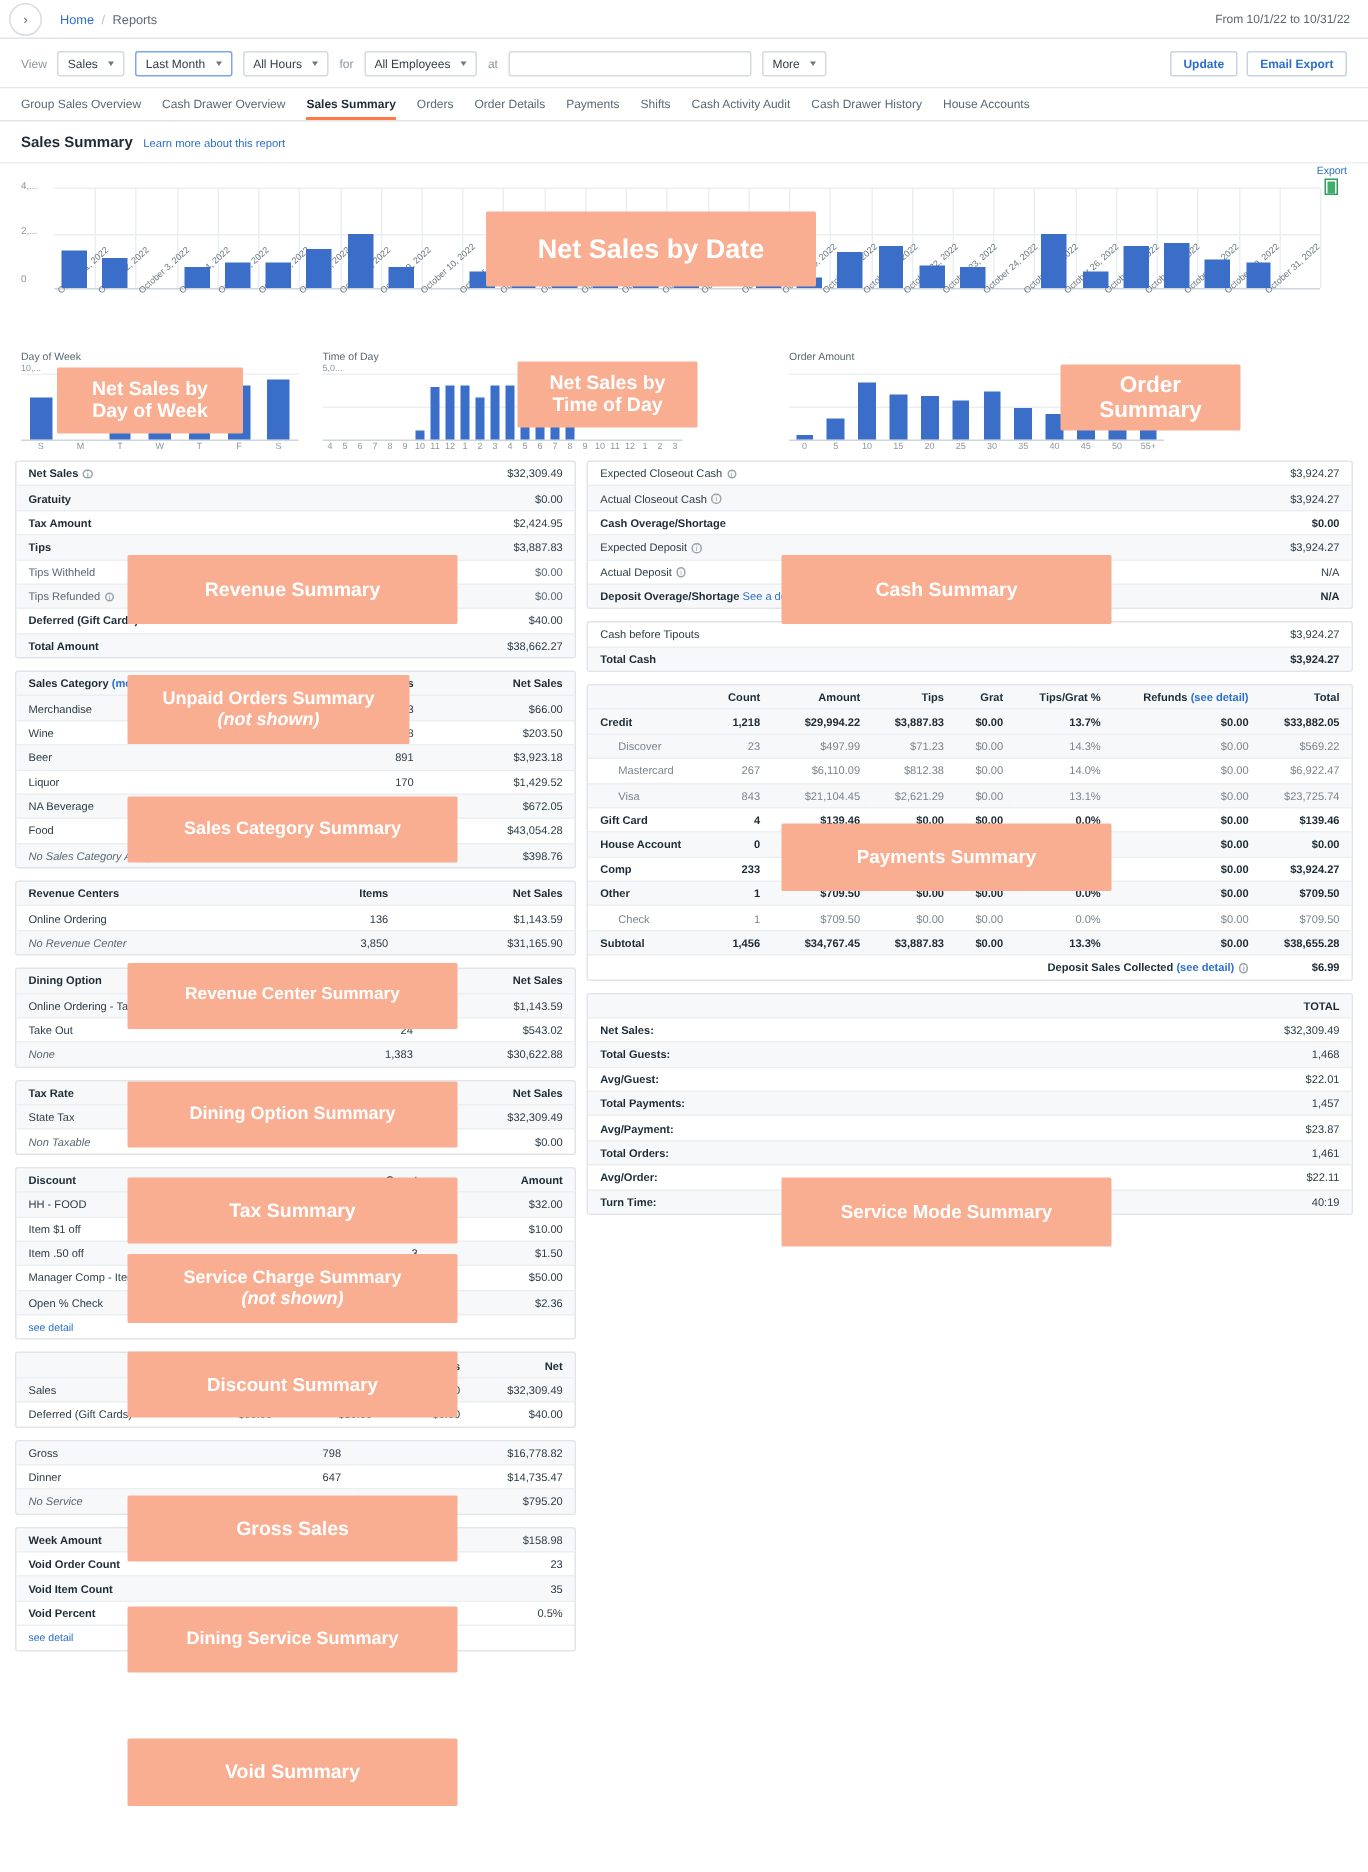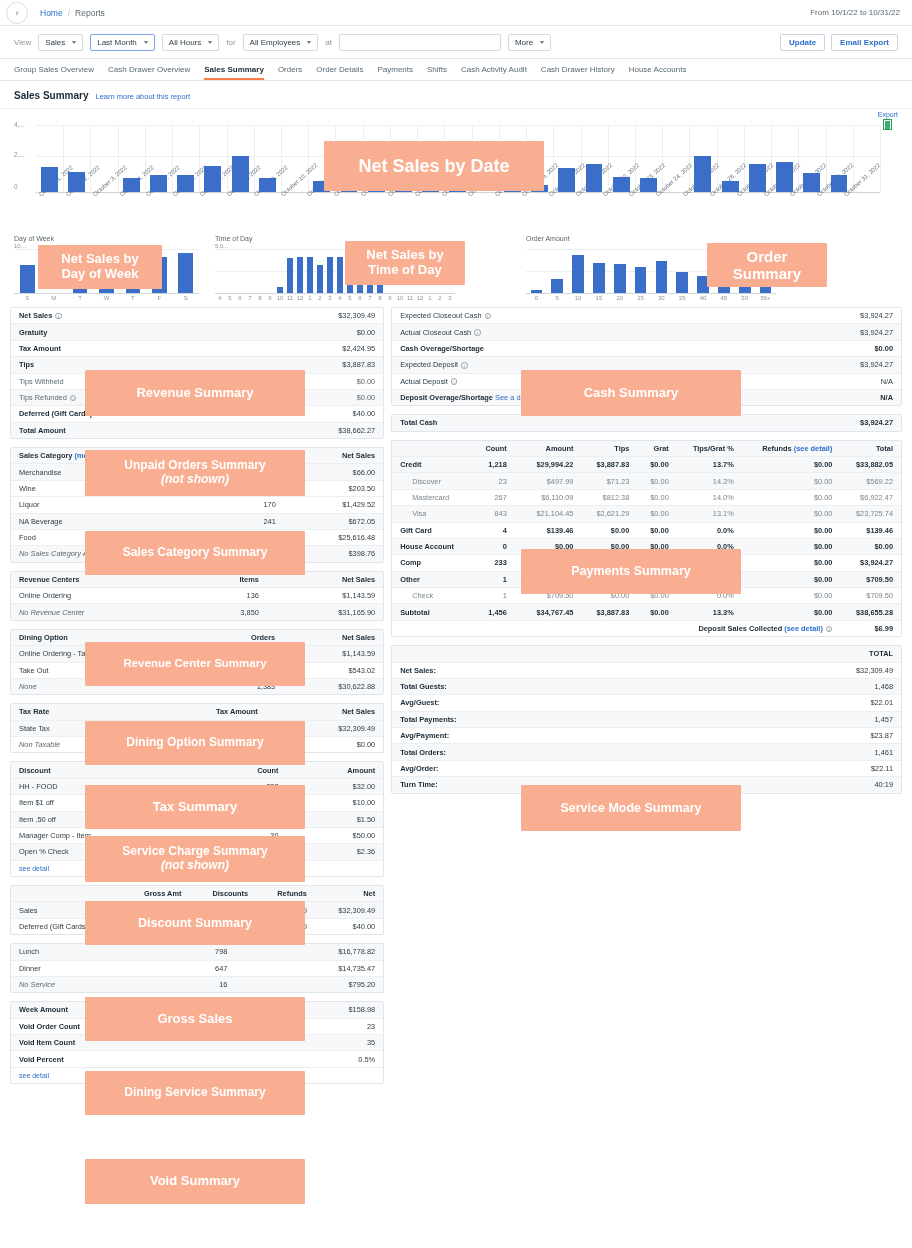--- a/index.html
+++ b/index.html
@@ -644,34 +644,39 @@
             <tr class="alt">
               <td class="">Merchandise</td>
               <td class="">3</td>
               <td class="">$66.00</td>
             </tr>
             <tr class="">
               <td class="">Wine</td>
               <td class="">48</td>
               <td class="">$203.50</td>
             </tr>
+            <tr class="alt">
+              <td class="">Beer</td>
+              <td class="">891</td>
+              <td class="">$3,923.18</td>
+            </tr>
             <tr class="">
               <td class="">Liquor</td>
               <td class="">170</td>
               <td class="">$1,429.52</td>
             </tr>
             <tr class="alt">
               <td class="">NA Beverage</td>
               <td class="">241</td>
               <td class="">$672.05</td>
             </tr>
             <tr class="">
               <td class="">Food</td>
               <td class="">2,552</td>
-              <td class="">$25,616.48</td>
+              <td class="">$43,054.28</td>
             </tr>
             <tr class="alt">
               <td class="it">No Sales Category Assigned</td>
               <td class="">81</td>
               <td class="">$398.76</td>
             </tr>
           </tbody>
         </table>
     </div>
     <div class="card">
@@ -805,21 +810,21 @@
               <td class="">$0.00</td>
               <td class="">$40.00</td>
             </tr>
           </tbody>
         </table>
     </div>
     <div class="card">
       <table id="tbl-service">
           <tbody>
             <tr class="alt">
-              <td class="">Lunch</td>
+              <td class="">Gross</td>
               <td class="">798</td>
               <td class="">$16,778.82</td>
             </tr>
             <tr class="">
               <td class="">Dinner</td>
               <td class="">647</td>
               <td class="">$14,735.47</td>
             </tr>
             <tr class="alt">
               <td class="it">No Service</td>
@@ -883,20 +888,24 @@
             <tr class="alt">
               <td class=""><span class="b">Deposit Overage/Shortage</span> <span class="lnk">See a deposit difference?</span></td>
               <td class="b">N/A</td>
             </tr>
           </tbody>
         </table>
     </div>
     <div class="card">
       <table id="tbl-cash2">
           <tbody>
+            <tr class="">
+              <td class="">Cash before Tipouts</td>
+              <td class="">$3,924.27</td>
+            </tr>
             <tr class="alt">
               <td class="b">Total Cash</td>
               <td class="b">$3,924.27</td>
             </tr>
           </tbody>
         </table>
     </div>
     <div class="card">
       <table id="tbl-pay">
           <tbody>
@@ -1071,21 +1080,21 @@
     </div>
     <div class="ov" style="left: 345px; top: 241px; width: 120px; height: 44px; font-size: 13px;">
       <div>Net Sales by<br>Time of Day</div>
     </div>
     <div class="ov" style="left: 707px; top: 243px; width: 120px; height: 44px; font-size: 15px;">
       <div>Order<br>Summary</div>
     </div>
     <div class="ov" style="left: 85px; top: 370px; width: 220px; height: 46px; font-size: 13px;">
       <div>Revenue Summary</div>
     </div>
-    <div class="ov" style="left: 85px; top: 450px; width: 220px; height: 46px; font-size: 12px;">
+    <div class="ov" style="left: 85px; top: 450px; width: 188px; height: 46px; font-size: 12px;">
       <div>Unpaid Orders Summary<i>(not shown)</i></div>
     </div>
     <div class="ov" style="left: 85px; top: 531px; width: 220px; height: 44px; font-size: 12px;">
       <div>Sales Category Summary</div>
     </div>
     <div class="ov" style="left: 85px; top: 642px; width: 220px; height: 44px; font-size: 11.5px;">
       <div>Revenue Center Summary</div>
     </div>
     <div class="ov" style="left: 85px; top: 721px; width: 220px; height: 44px; font-size: 12px;">
       <div>Dining Option Summary</div>

